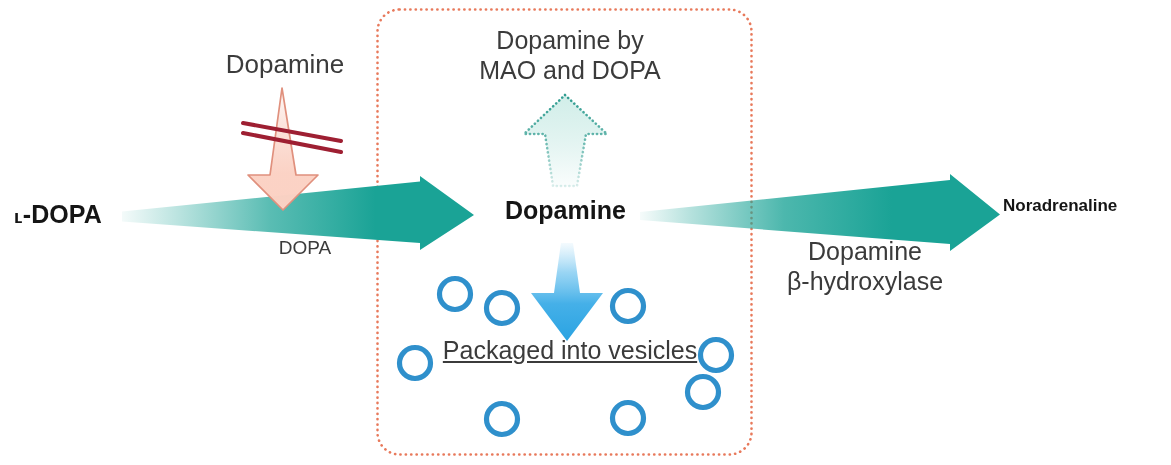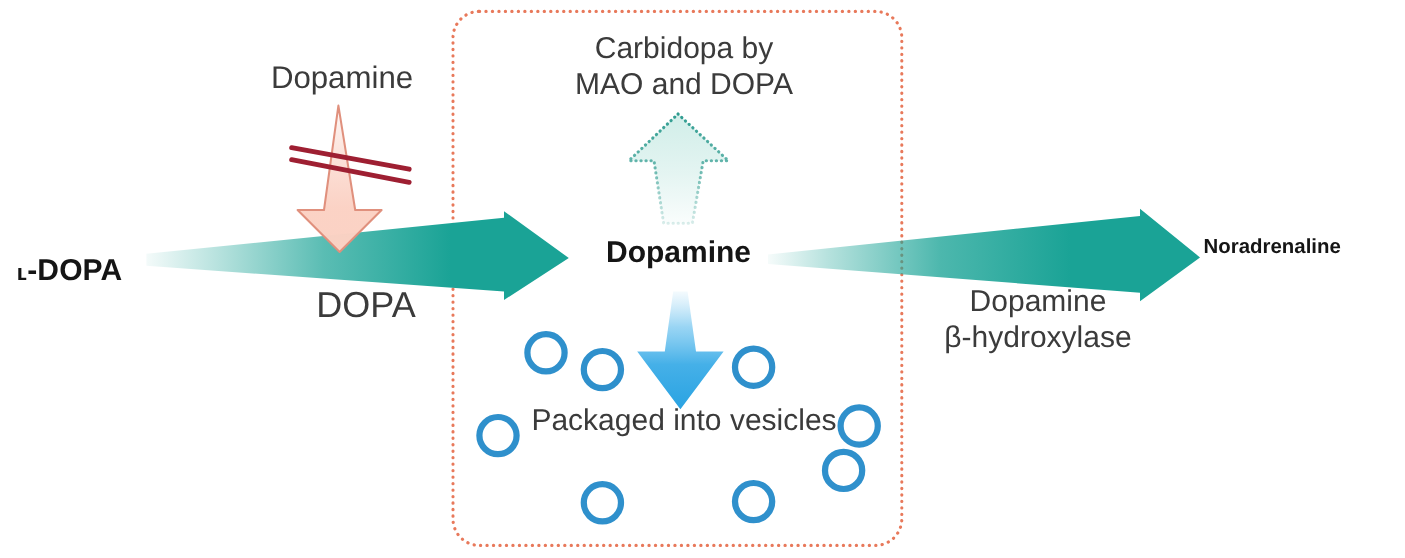--- a/index.html
+++ b/index.html
@@ -31,21 +31,21 @@
     text-align: center;
     white-space: pre;
     pointer-events: none;
   }
   .lbl-bold {
     color: #151515;
     font-weight: bold;
   }
   #label-ldopa {
     left: 14px;
-    top: 211px;
+    top: 200px;
     font-size: 25px;
     letter-spacing: 0.1px;
     text-align: left;
   }
   #label-ldopa .smallcap {
     font-size: 19px;
     vertical-align: baseline;
   }
   #label-dopamine {
     left: 505px;
@@ -62,33 +62,34 @@
   #label-carbidopa {
     left: 215px;
     top: 49px;
     width: 140px;
     font-size: 26px;
   }
   #label-dopa-decarboxylase {
     left: 185px;
     top: 237px;
     width: 240px;
-    font-size: 30px;
+    font-size: 19px;
   }
   #label-breakdown {
     left: 455px;
     top: 26px;
     width: 230px;
     font-size: 25px;
   }
   #label-vesicles {
     left: 425px;
     top: 336px;
     width: 290px;
     font-size: 25px;
+    text-decoration: underline;
   }
   #label-dopamine-beta {
     left: 750px;
     top: 237px;
     width: 230px;
     font-size: 25px;
   }
 </style>
 </head>
 <body>
@@ -193,19 +194,19 @@
   <div class="lbl lbl-bold" id="label-ldopa"><span class="smallcap">ʟ</span><span>-DOPA</span></div>
 
   <div class="lbl lbl-bold" id="label-dopamine">Dopamine</div>
 
   <div class="lbl lbl-bold" id="label-noradrenaline">Noradrenaline</div>
 
   <div class="lbl" id="label-carbidopa">Dopamine</div>
 
   <div class="lbl" id="label-dopa-decarboxylase"><span>DOPA</span><br></div>
 
-  <div class="lbl" id="label-breakdown"><span>Carbidopa by</span><br><span>MAO and DOPA</span></div>
+  <div class="lbl" id="label-breakdown"><span>Dopamine by</span><br><span>MAO and DOPA</span></div>
 
   <div class="lbl" id="label-vesicles"><span>Packaged into vesicles</span><br></div>
 
   <div class="lbl" id="label-dopamine-beta"><span>Dopamine</span><br><span>β-hydroxylase</span></div>
 
 </div>
 
 </body></html>

